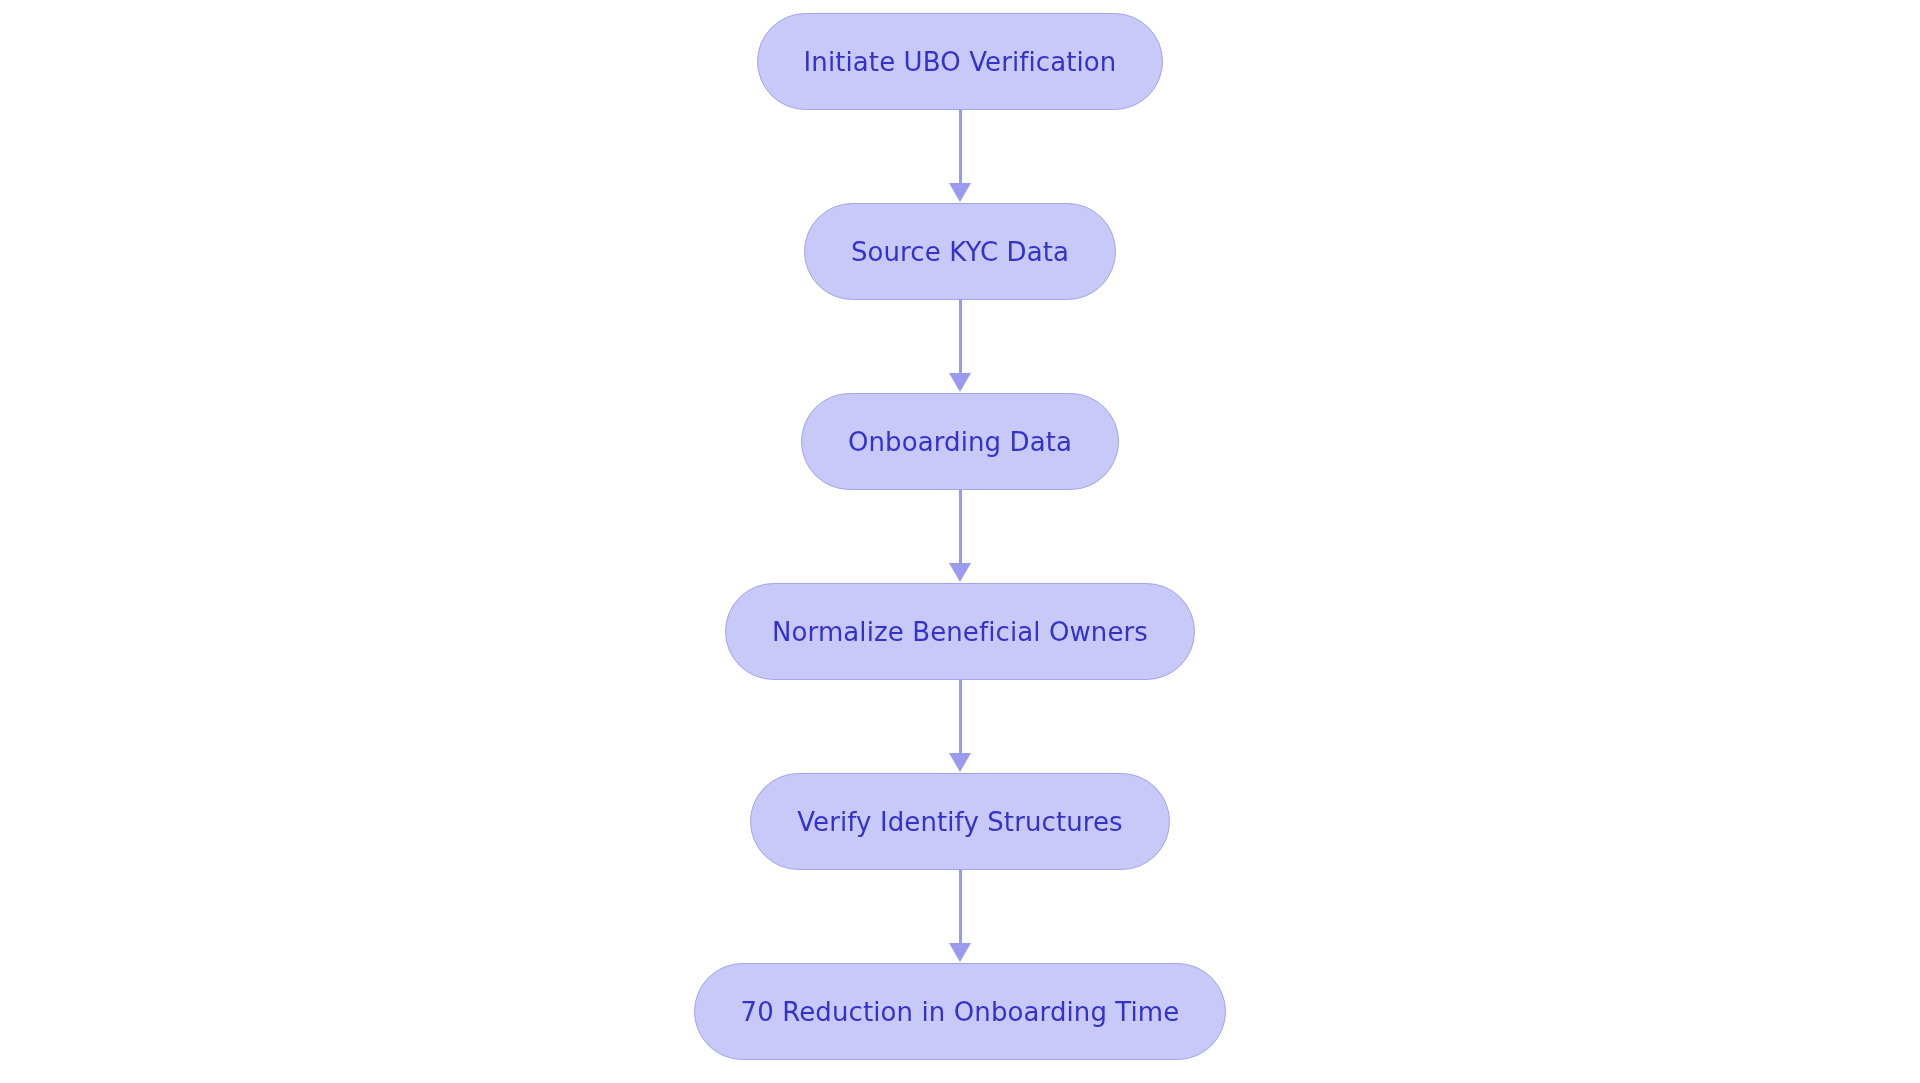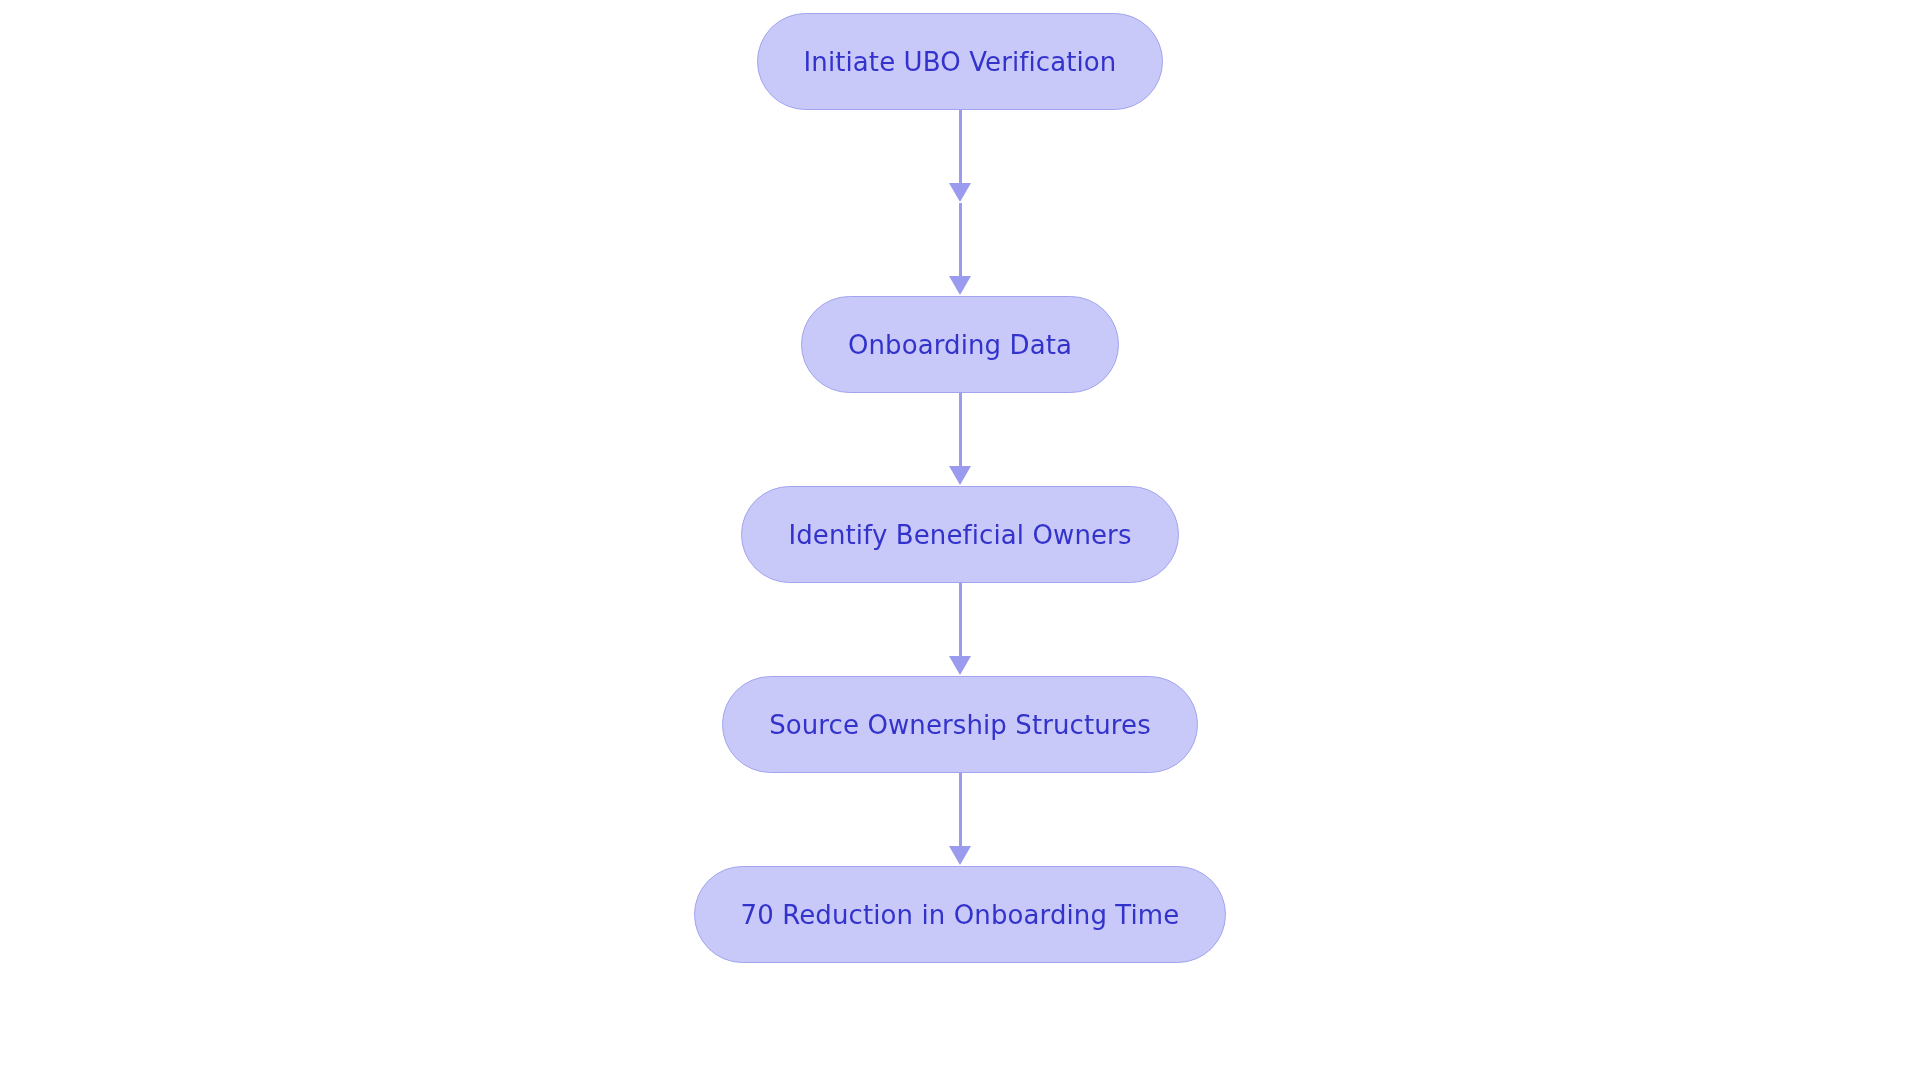--- a/index.html
+++ b/index.html
@@ -96,46 +96,49 @@
 
     <div class="node">
       <span class="node-label">Initiate UBO Verification</span>
     </div>
 
     <div class="connector">
       <div class="connector-line"></div>
       <div class="connector-arrow"></div>
     </div>
 
+    <div class="node">
+      <span class="node-label">Source KYC Data</span>
+    </div>
 
     <div class="connector">
       <div class="connector-line"></div>
       <div class="connector-arrow"></div>
     </div>
 
     <div class="node">
       <span class="node-label">Onboarding Data</span>
     </div>
 
     <div class="connector">
       <div class="connector-line"></div>
       <div class="connector-arrow"></div>
     </div>
 
     <div class="node">
-      <span class="node-label">Identify Beneficial Owners</span>
+      <span class="node-label">Normalize Beneficial Owners</span>
     </div>
 
     <div class="connector">
       <div class="connector-line"></div>
       <div class="connector-arrow"></div>
     </div>
 
     <div class="node">
-      <span class="node-label">Source Ownership Structures</span>
+      <span class="node-label">Verify Identify Structures</span>
     </div>
 
     <div class="connector">
       <div class="connector-line"></div>
       <div class="connector-arrow"></div>
     </div>
 
     <div class="node">
       <span class="node-label">70 Reduction in Onboarding Time</span>
     </div>

